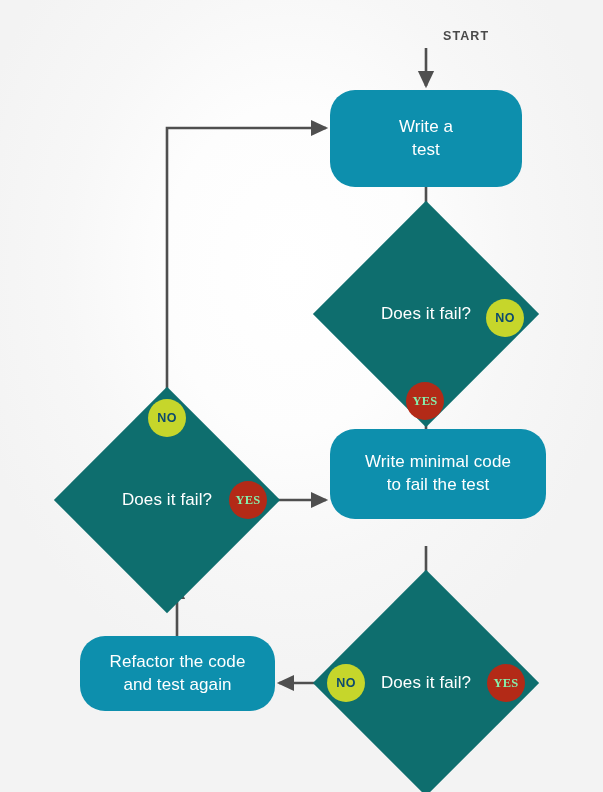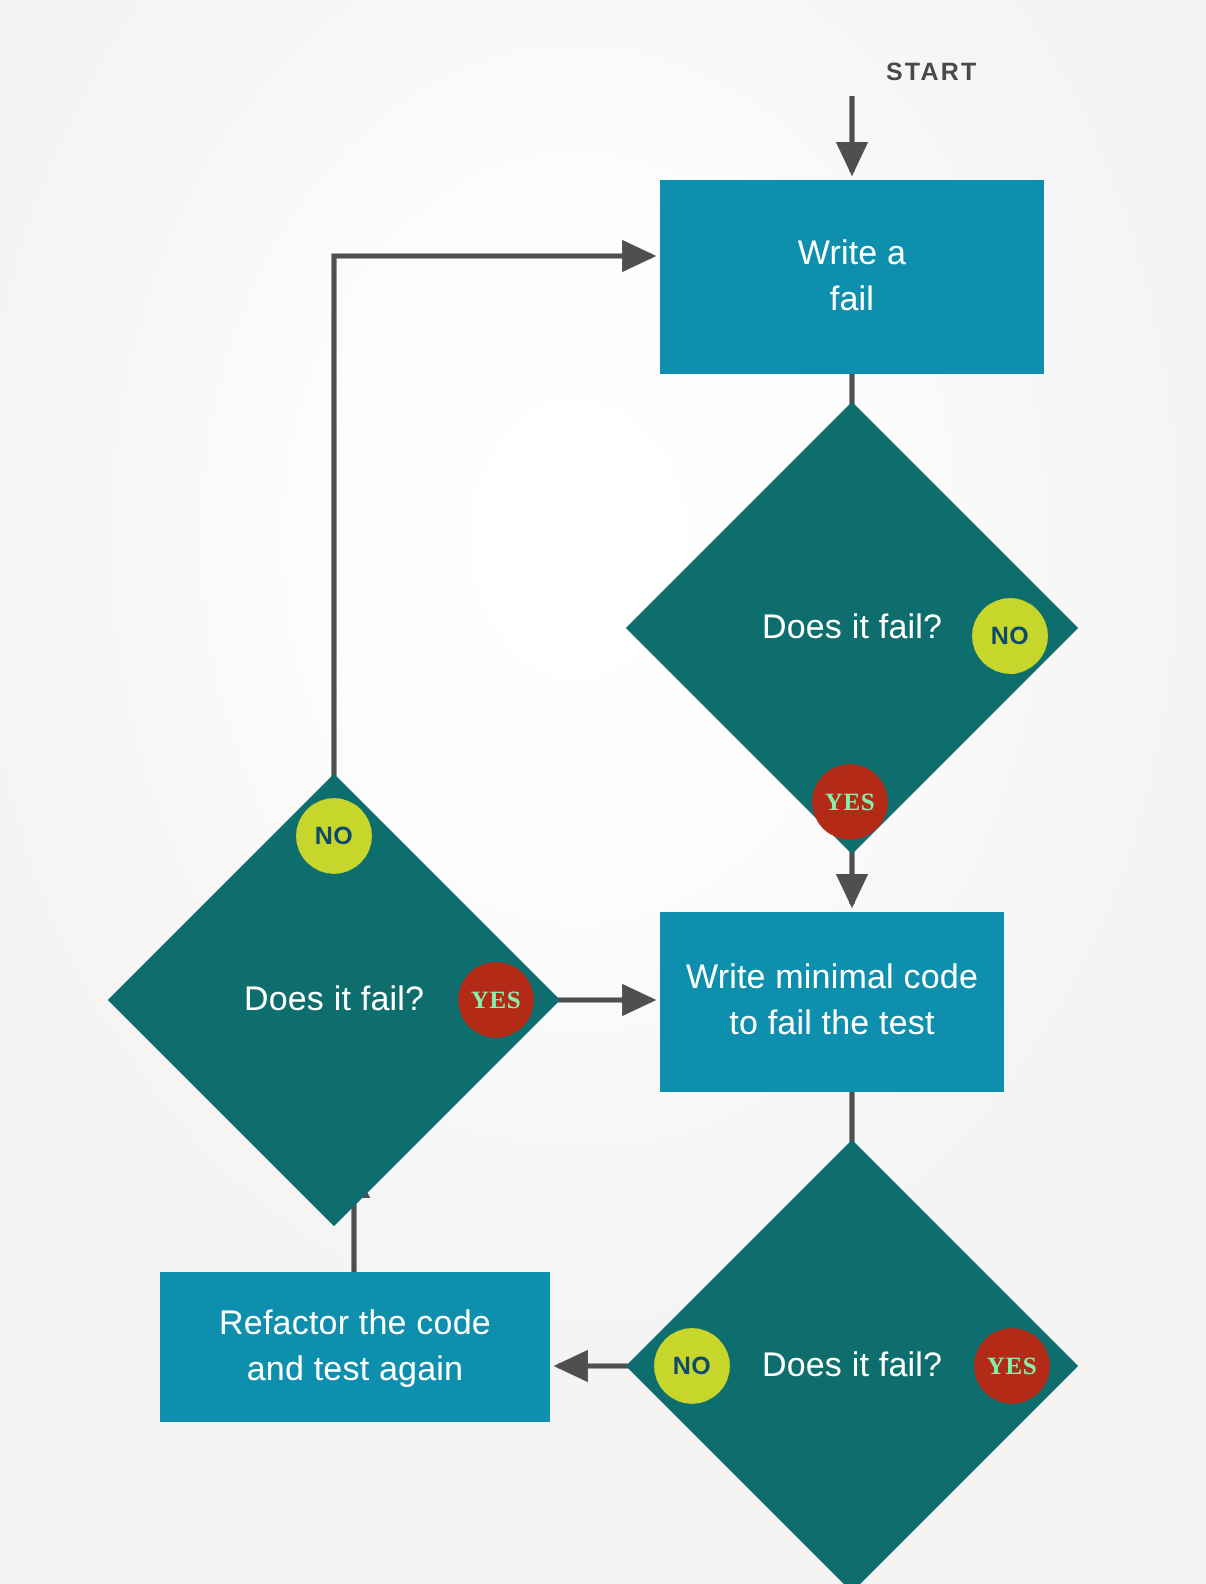--- a/index.html
+++ b/index.html
@@ -37,20 +37,21 @@
     box-sizing: border-box;
     display: flex;
     align-items: center;
     justify-content: center;
     text-align: center;
     color: #ffffff;
     font-size: 17px;
     line-height: 1.35;
     letter-spacing: 0.1px;
     padding: 4px 10px;
+    border-radius: 25px;
   }
   .node-box span { display: block; }
 
   
   .node-diamond {
     position: absolute;
     box-sizing: border-box;
   }
   .node-diamond .dia-shape {
     position: absolute;
@@ -127,35 +128,35 @@
     <path d="M 267 500 L 326 500" stroke="#4f4f4f" stroke-width="2.6" fill="none" marker-end="url(#arrow)"></path>
 
     <path d="M 167 418 L 167 128 L 326 128" stroke="#4f4f4f" stroke-width="2.6" fill="none" stroke-linejoin="miter" marker-end="url(#arrow)"></path>
   </svg>
 
   <div class="caption" style="left:403px; top:29px;margin-left:40px;">START</div>
 
   <div class="node-box" style="left:330px; top:90px; width:192px; height:97px; background:#0d8fad;">
     <div>
       <span>Write a</span>
-      <span>fail</span>
+      <span>test</span>
     </div>
   </div>
 
   <div class="node-diamond" style="left:313px; top:201px; width:226px; height:226px;">
     <div class="dia-shape" style="background:#0e6e6e; width:160px; height:160px; left:33px; top:33px;"></div>
     <div class="dia-label">
       <div>
         <span>Does it</span>
         <span>fail?</span>
       </div>
     </div>
   </div>
 
-  <div class="node-box" style="left:330px; top:456px; width:172px; height:90px; background:#0d8fad;align-items:center;">
+  <div class="node-box" style="left:330px; top:429px; width:216px; height:90px; background:#0d8fad;align-items:center;">
     <div>
       <span>Write minimal code</span>
       <span>to fail the test</span>
     </div>
   </div>
 
   <div class="node-diamond" style="left:54px; top:387px; width:226px; height:226px;">
     <div class="dia-shape" style="background:#0e6e6e; width:160px; height:160px; left:33px; top:33px;"></div>
     <div class="dia-label">
       <div>

